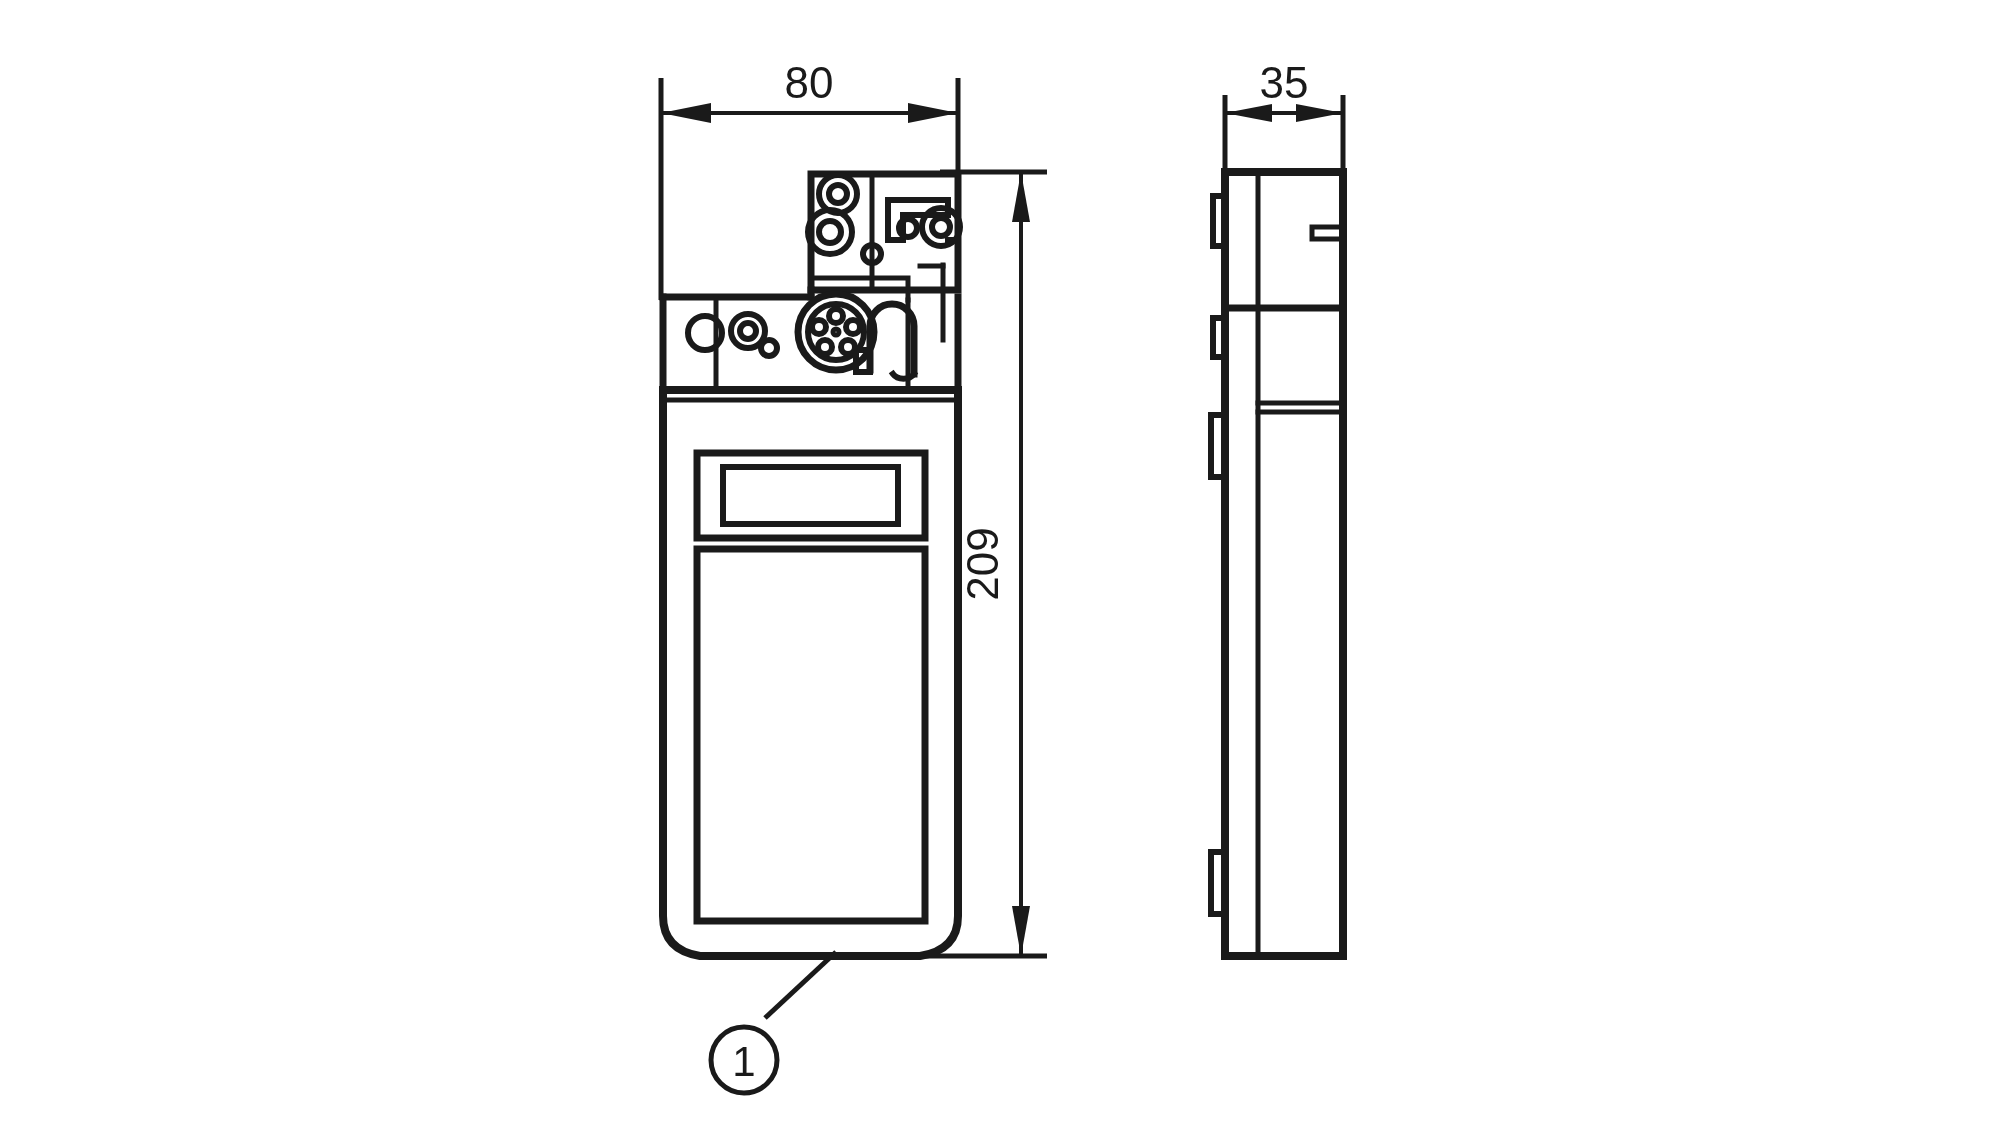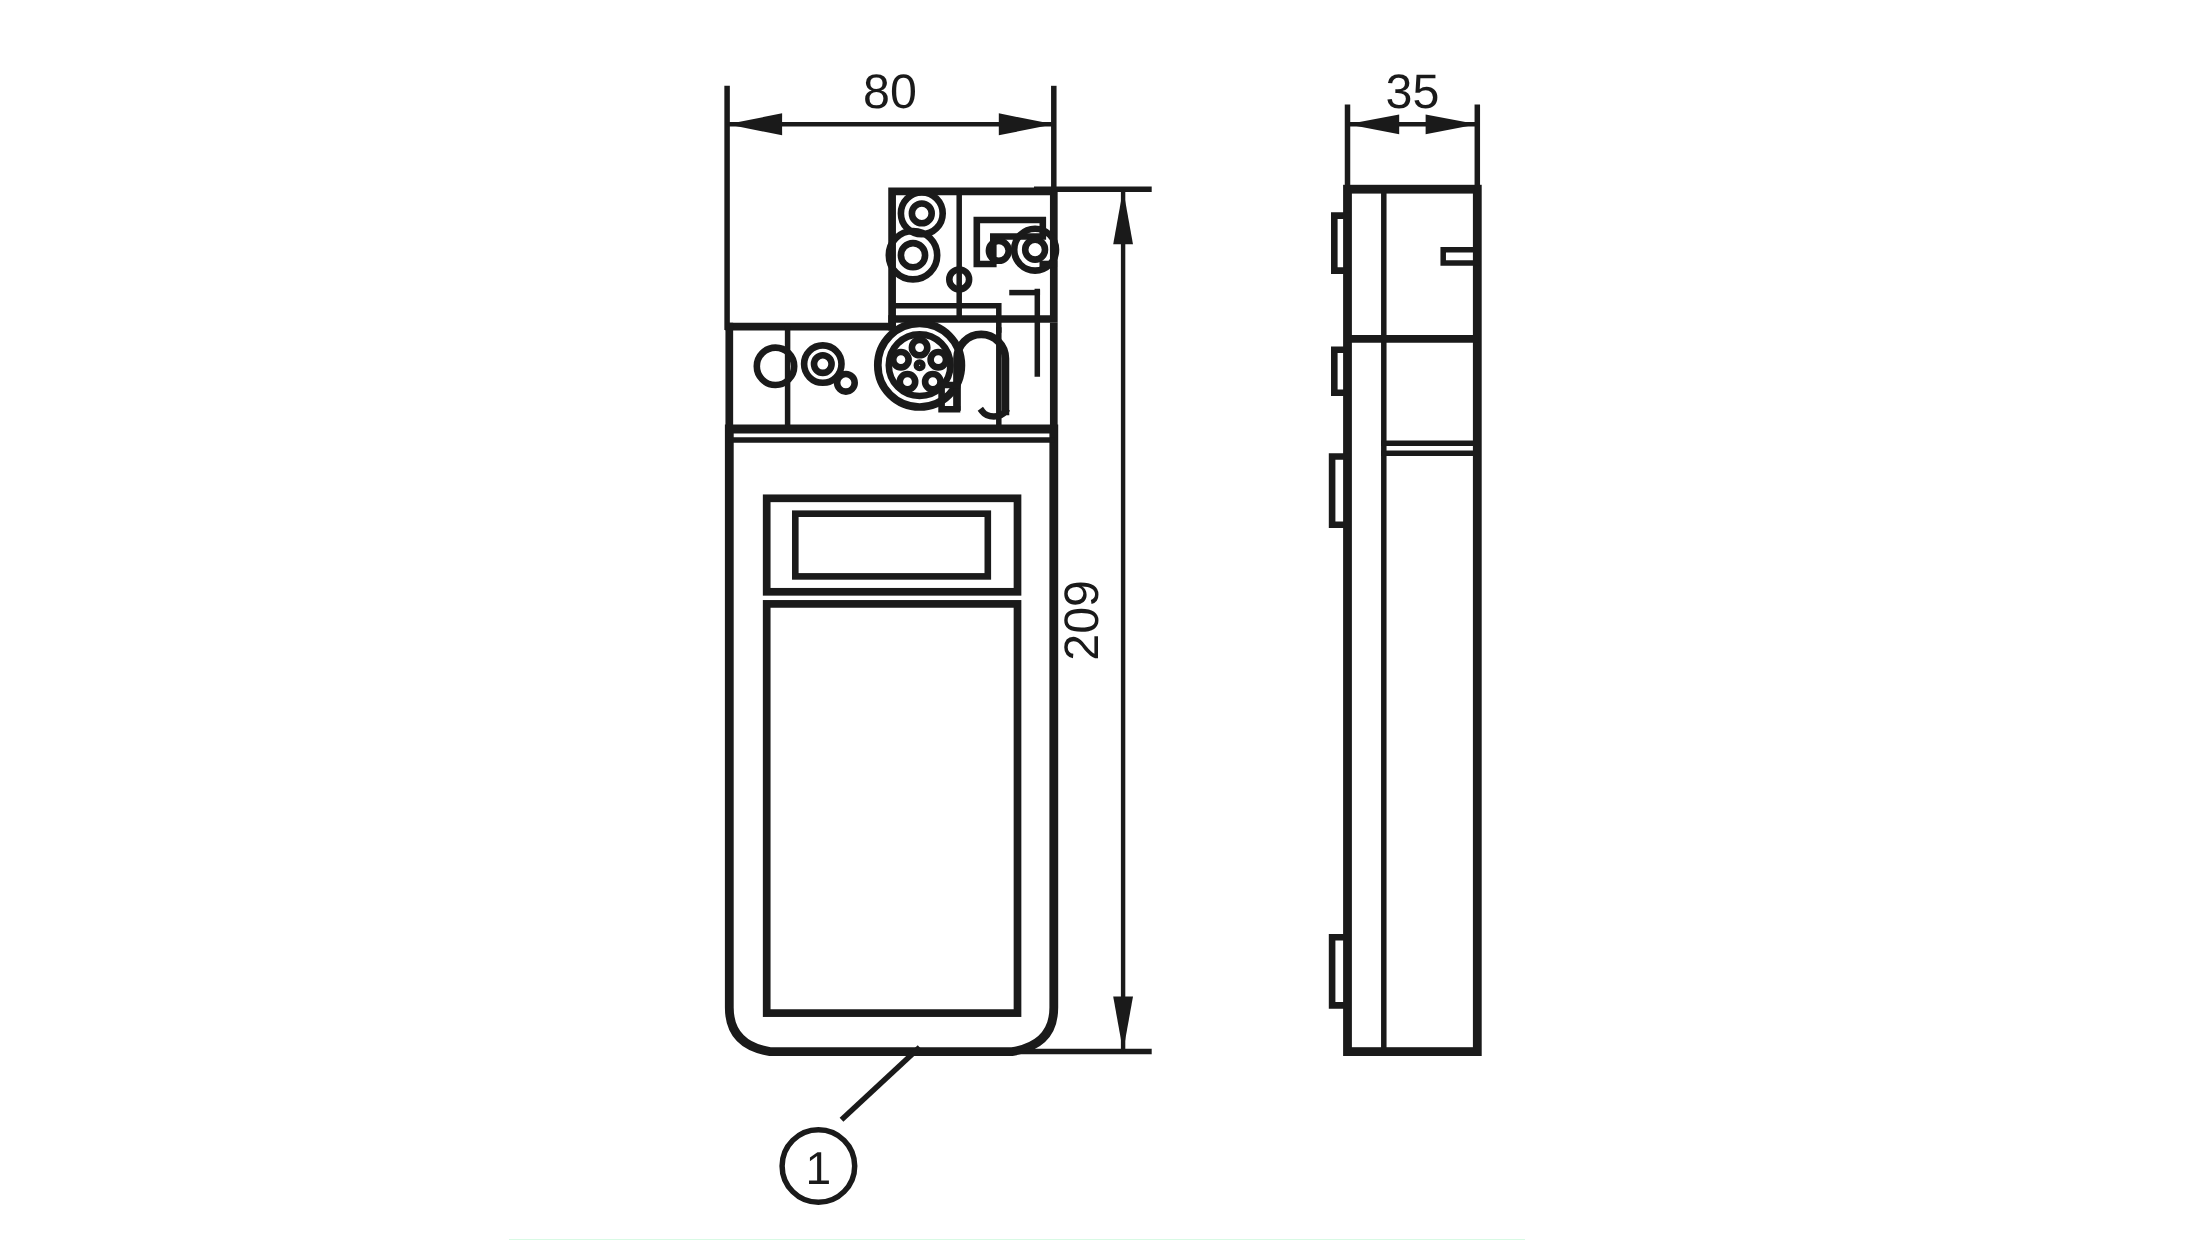--- a/index.html
+++ b/index.html
@@ -10,21 +10,21 @@
   body {
     width: 2000px;
     height: 1127px;
     overflow: hidden;
     font-family: "Liberation Sans", sans-serif;
   }
   #drawing-root {
     position: relative;
     width: 2000px;
     height: 1127px;
-    background: #86efac;
+    background: #4d7c0f;
   }
   svg#technical-drawing {
     display: block;
     width: 2000px;
     height: 1127px;
   }
   .dim-text {
     font-family: "Liberation Sans", sans-serif;
     font-size: 44px;
     fill: #1a1a1a;

